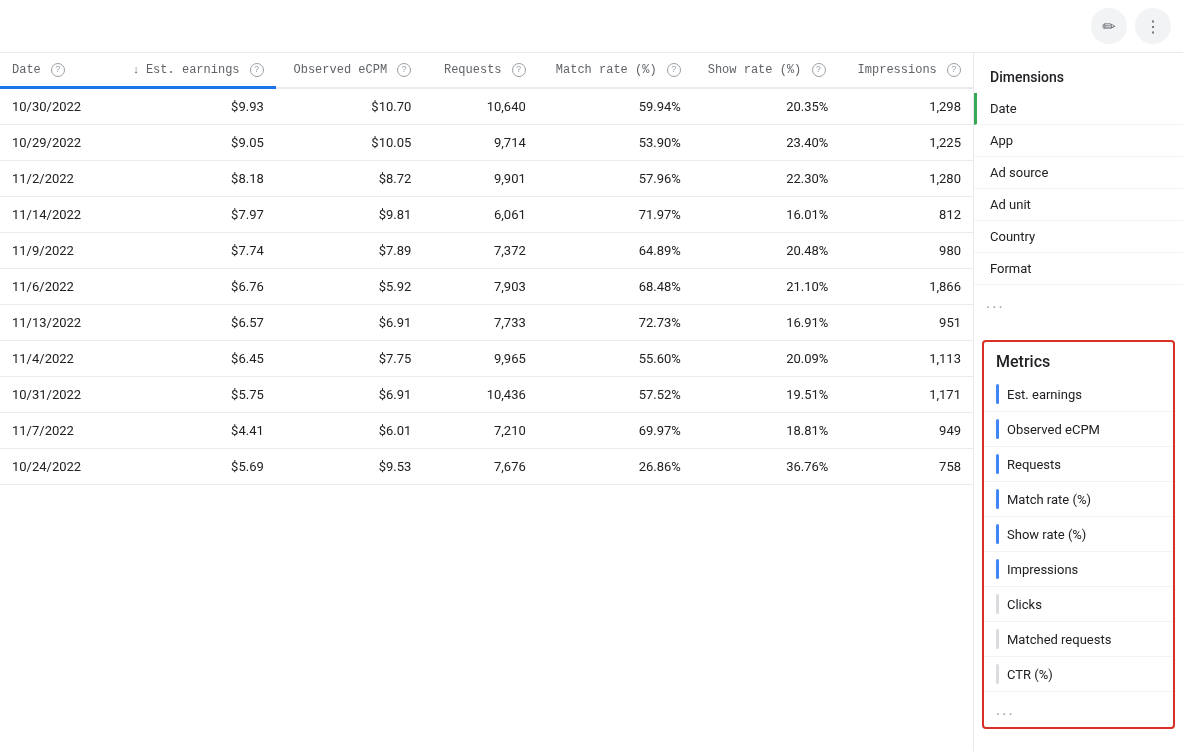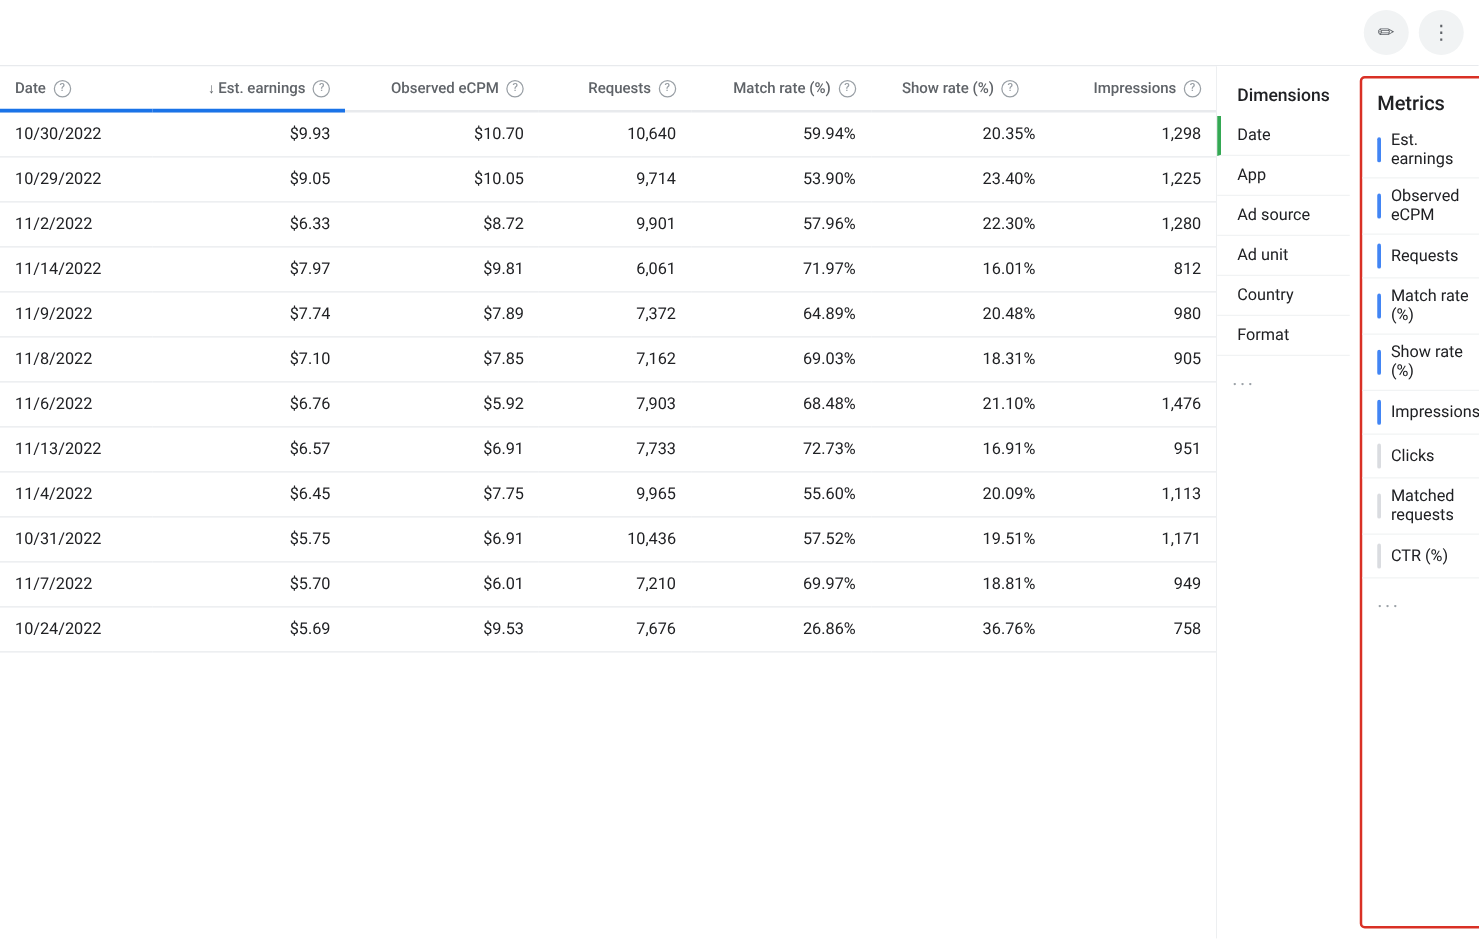--- a/index.html
+++ b/index.html
@@ -45,20 +45,21 @@
       flex: 1;
       overflow: auto;
       padding: 0;
     }
     table {
       width: 100%;
       border-collapse: collapse;
     }
     thead tr {
       border-bottom: 2px solid #e8eaed;
+      font-family: Liberation Mono, monospace;
     }
     th {
       padding: 10px 12px;
       text-align: left;
       font-weight: 500;
       font-size: 12px;
       color: #5f6368;
       white-space: nowrap;
       position: relative;
     }
@@ -103,21 +104,21 @@
       margin-left: 3px;
       vertical-align: middle;
     }
     
     .sidebar {
       width: 210px;
       border-left: 1px solid #e8eaed;
       overflow-y: auto;
       background: #fff;
       display: flex;
-      flex-direction: row;
+      flex-direction: column;
     }
     .sidebar-section {
       padding: 12px 0;
     }
     .sidebar-section-title {
       font-size: 14px;
       font-weight: 500;
       color: #202124;
       padding: 4px 16px 8px;
     }
@@ -250,21 +251,21 @@
             <td>10/29/2022</td>
             <td class="numeric">$9.05</td>
             <td class="numeric">$10.05</td>
             <td class="numeric">9,714</td>
             <td class="numeric">53.90%</td>
             <td class="numeric">23.40%</td>
             <td class="numeric">1,225</td>
           </tr>
           <tr>
             <td>11/2/2022</td>
-            <td class="numeric">$6.33</td>
+            <td class="numeric">$8.18</td>
             <td class="numeric">$8.72</td>
             <td class="numeric">9,901</td>
             <td class="numeric">57.96%</td>
             <td class="numeric">22.30%</td>
             <td class="numeric">1,280</td>
           </tr>
           <tr>
             <td>11/14/2022</td>
             <td class="numeric">$7.97</td>
             <td class="numeric">$9.81</td>
@@ -276,36 +277,27 @@
           <tr>
             <td>11/9/2022</td>
             <td class="numeric">$7.74</td>
             <td class="numeric">$7.89</td>
             <td class="numeric">7,372</td>
             <td class="numeric">64.89%</td>
             <td class="numeric">20.48%</td>
             <td class="numeric">980</td>
           </tr>
           <tr>
-            <td>11/8/2022</td>
-            <td class="numeric">$7.10</td>
-            <td class="numeric">$7.85</td>
-            <td class="numeric">7,162</td>
-            <td class="numeric">69.03%</td>
-            <td class="numeric">18.31%</td>
-            <td class="numeric">905</td>
-          </tr>
-          <tr>
             <td>11/6/2022</td>
             <td class="numeric">$6.76</td>
             <td class="numeric">$5.92</td>
             <td class="numeric">7,903</td>
             <td class="numeric">68.48%</td>
             <td class="numeric">21.10%</td>
-            <td class="numeric">1,476</td>
+            <td class="numeric">1,866</td>
           </tr>
           <tr>
             <td>11/13/2022</td>
             <td class="numeric">$6.57</td>
             <td class="numeric">$6.91</td>
             <td class="numeric">7,733</td>
             <td class="numeric">72.73%</td>
             <td class="numeric">16.91%</td>
             <td class="numeric">951</td>
           </tr>
@@ -322,21 +314,21 @@
             <td>10/31/2022</td>
             <td class="numeric">$5.75</td>
             <td class="numeric">$6.91</td>
             <td class="numeric">10,436</td>
             <td class="numeric">57.52%</td>
             <td class="numeric">19.51%</td>
             <td class="numeric">1,171</td>
           </tr>
           <tr>
             <td>11/7/2022</td>
-            <td class="numeric">$5.70</td>
+            <td class="numeric">$4.41</td>
             <td class="numeric">$6.01</td>
             <td class="numeric">7,210</td>
             <td class="numeric">69.97%</td>
             <td class="numeric">18.81%</td>
             <td class="numeric">949</td>
           </tr>
           <tr>
             <td>10/24/2022</td>
             <td class="numeric">$5.69</td>
             <td class="numeric">$9.53</td>

